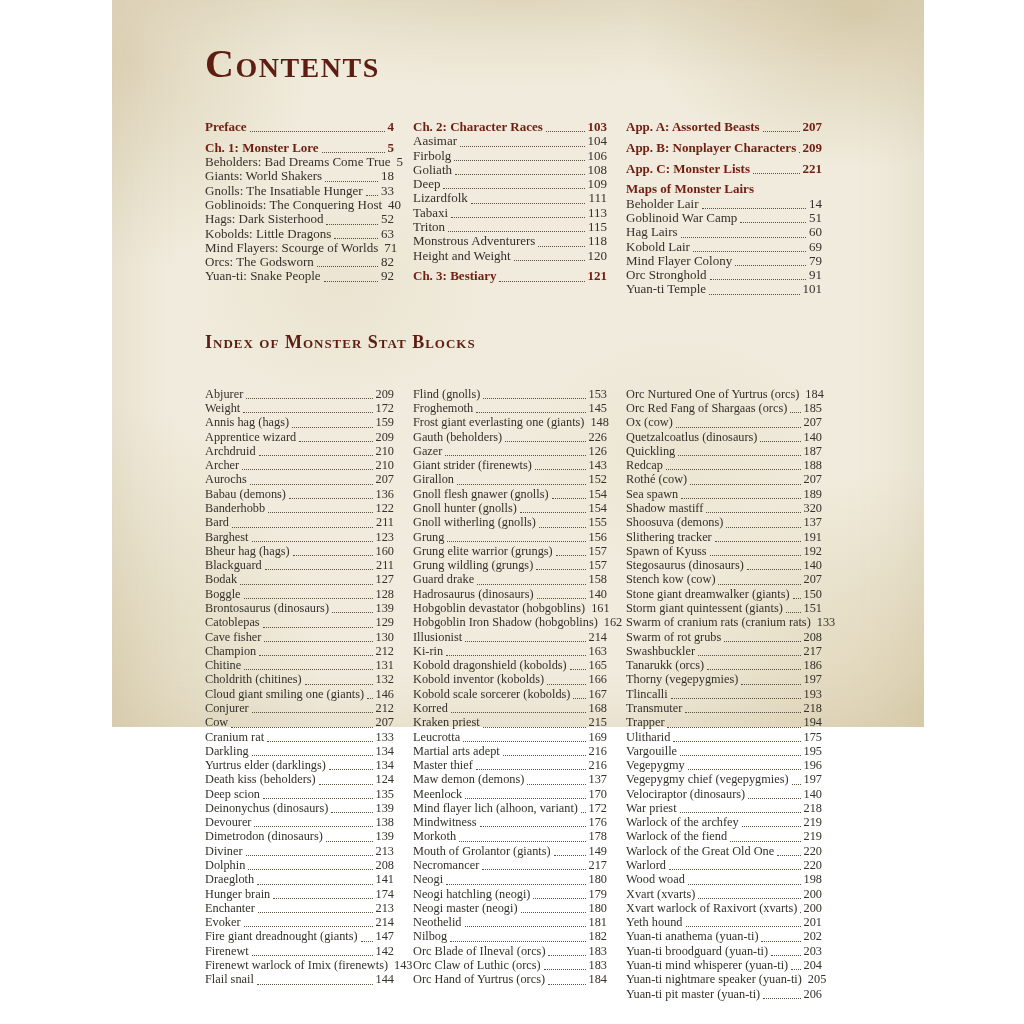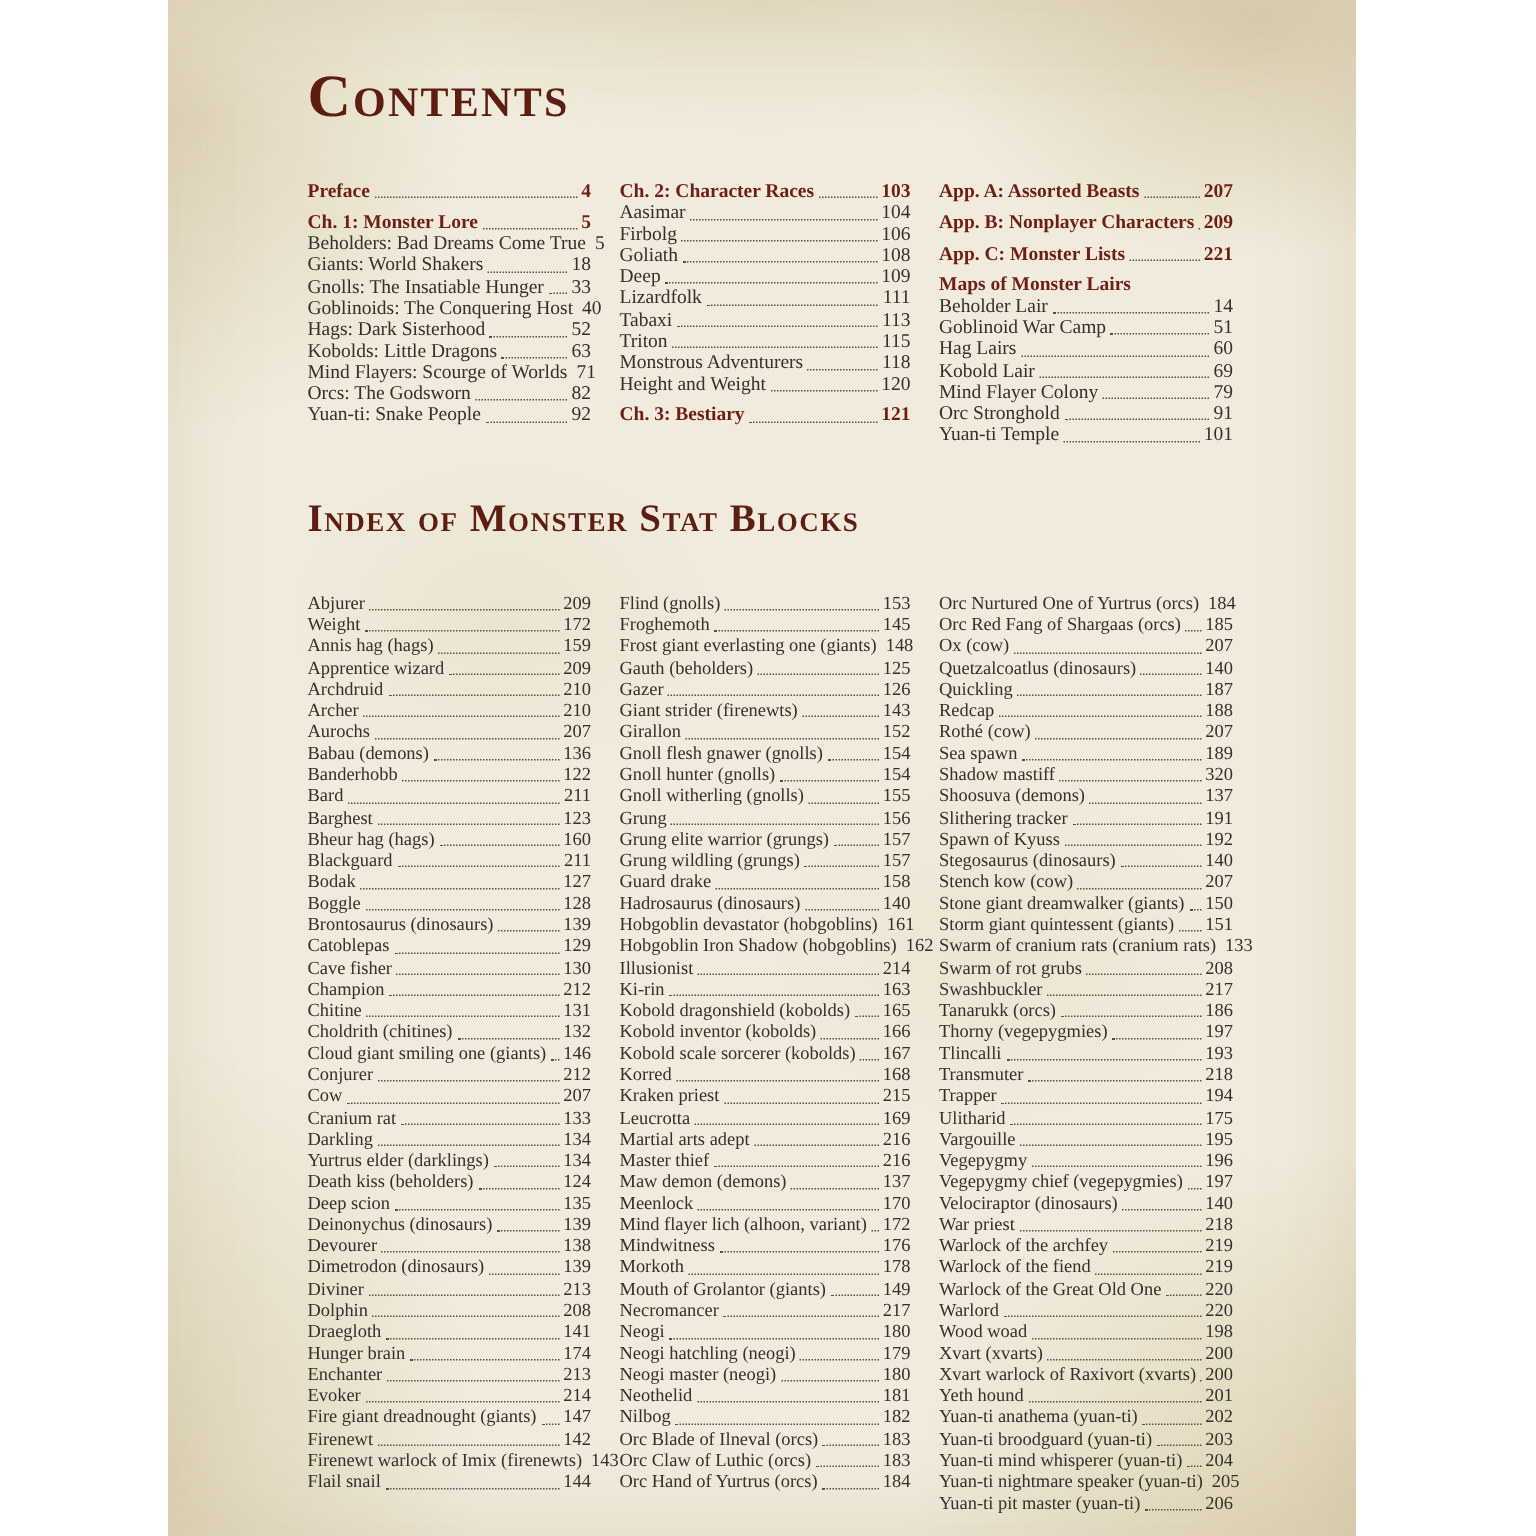--- a/index.html
+++ b/index.html
@@ -8,52 +8,53 @@
     width: 1024px;
     height: 1024px;
     background: #ffffff;
     font-family: "Liberation Serif", "DejaVu Serif", serif;
   }
   .sheet {
     position: absolute;
     left: 112px;
     top: 0;
     width: 792px;
-    height: 1024px;
+    height: 727px;
     background-color: #f0ebdc;
     background-image:
       radial-gradient(ellipse 320px 220px at 92% 2%,  rgba(196,178,132,0.50), rgba(196,178,132,0) 70%),
       radial-gradient(ellipse 260px 300px at 2% 8%,   rgba(199,182,138,0.40), rgba(199,182,138,0) 70%),
       radial-gradient(ellipse 420px 340px at 100% 98%,rgba(206,190,146,0.55), rgba(206,190,146,0) 72%),
       radial-gradient(ellipse 300px 420px at 0% 96%,  rgba(201,186,142,0.45), rgba(201,186,142,0) 70%),
       radial-gradient(ellipse 220px 160px at 28% 40%, rgba(214,201,166,0.22), rgba(214,201,166,0) 70%),
       radial-gradient(ellipse 240px 180px at 70% 62%, rgba(214,201,166,0.18), rgba(214,201,166,0) 70%),
       radial-gradient(ellipse 500px 120px at 50% 0%,  rgba(208,193,152,0.30), rgba(208,193,152,0) 75%);
     box-shadow: inset 0 0 60px rgba(180,160,115,0.25);
+    padding-left: 20px;
   }
   .content {
     position: absolute;
     left: 93px;
     top: 44px;
     width: 620px;
   }
   h1.section-title {
     font-variant: small-caps;
     font-weight: bold;
     color: #5e1d11;
     font-size: 40px;
     line-height: 1;
     letter-spacing: 1.5px;
     margin: 0 0 16px 0;
   }
   h2.section-title {
     font-variant: small-caps;
     font-weight: bold;
     color: #5e1d11;
-    font-size: 26px;
+    font-size: 18px;
     line-height: 1;
     letter-spacing: 1px;
     margin: 36px 0 18px 0;
   }
   .cols {
     display: grid;
     grid-template-columns: 189px 194px 196px;
     column-gap: 19px;
     align-items: start;
     margin-top: 36px;
@@ -493,21 +494,21 @@
             <span class="pg">145</span>
           </div>
           <div class="row">
             <span class="lab">Frost giant everlasting one (giants)</span>
             <span class="dots"></span>
             <span class="pg">148</span>
           </div>
           <div class="row">
             <span class="lab">Gauth (beholders)</span>
             <span class="dots"></span>
-            <span class="pg">125</span>
+            <span class="pg">226</span>
           </div>
           <div class="row">
             <span class="lab">Gazer</span>
             <span class="dots"></span>
             <span class="pg">126</span>
           </div>
           <div class="row">
             <span class="lab">Giant strider (firenewts)</span>
             <span class="dots"></span>
             <span class="pg">143</span>

